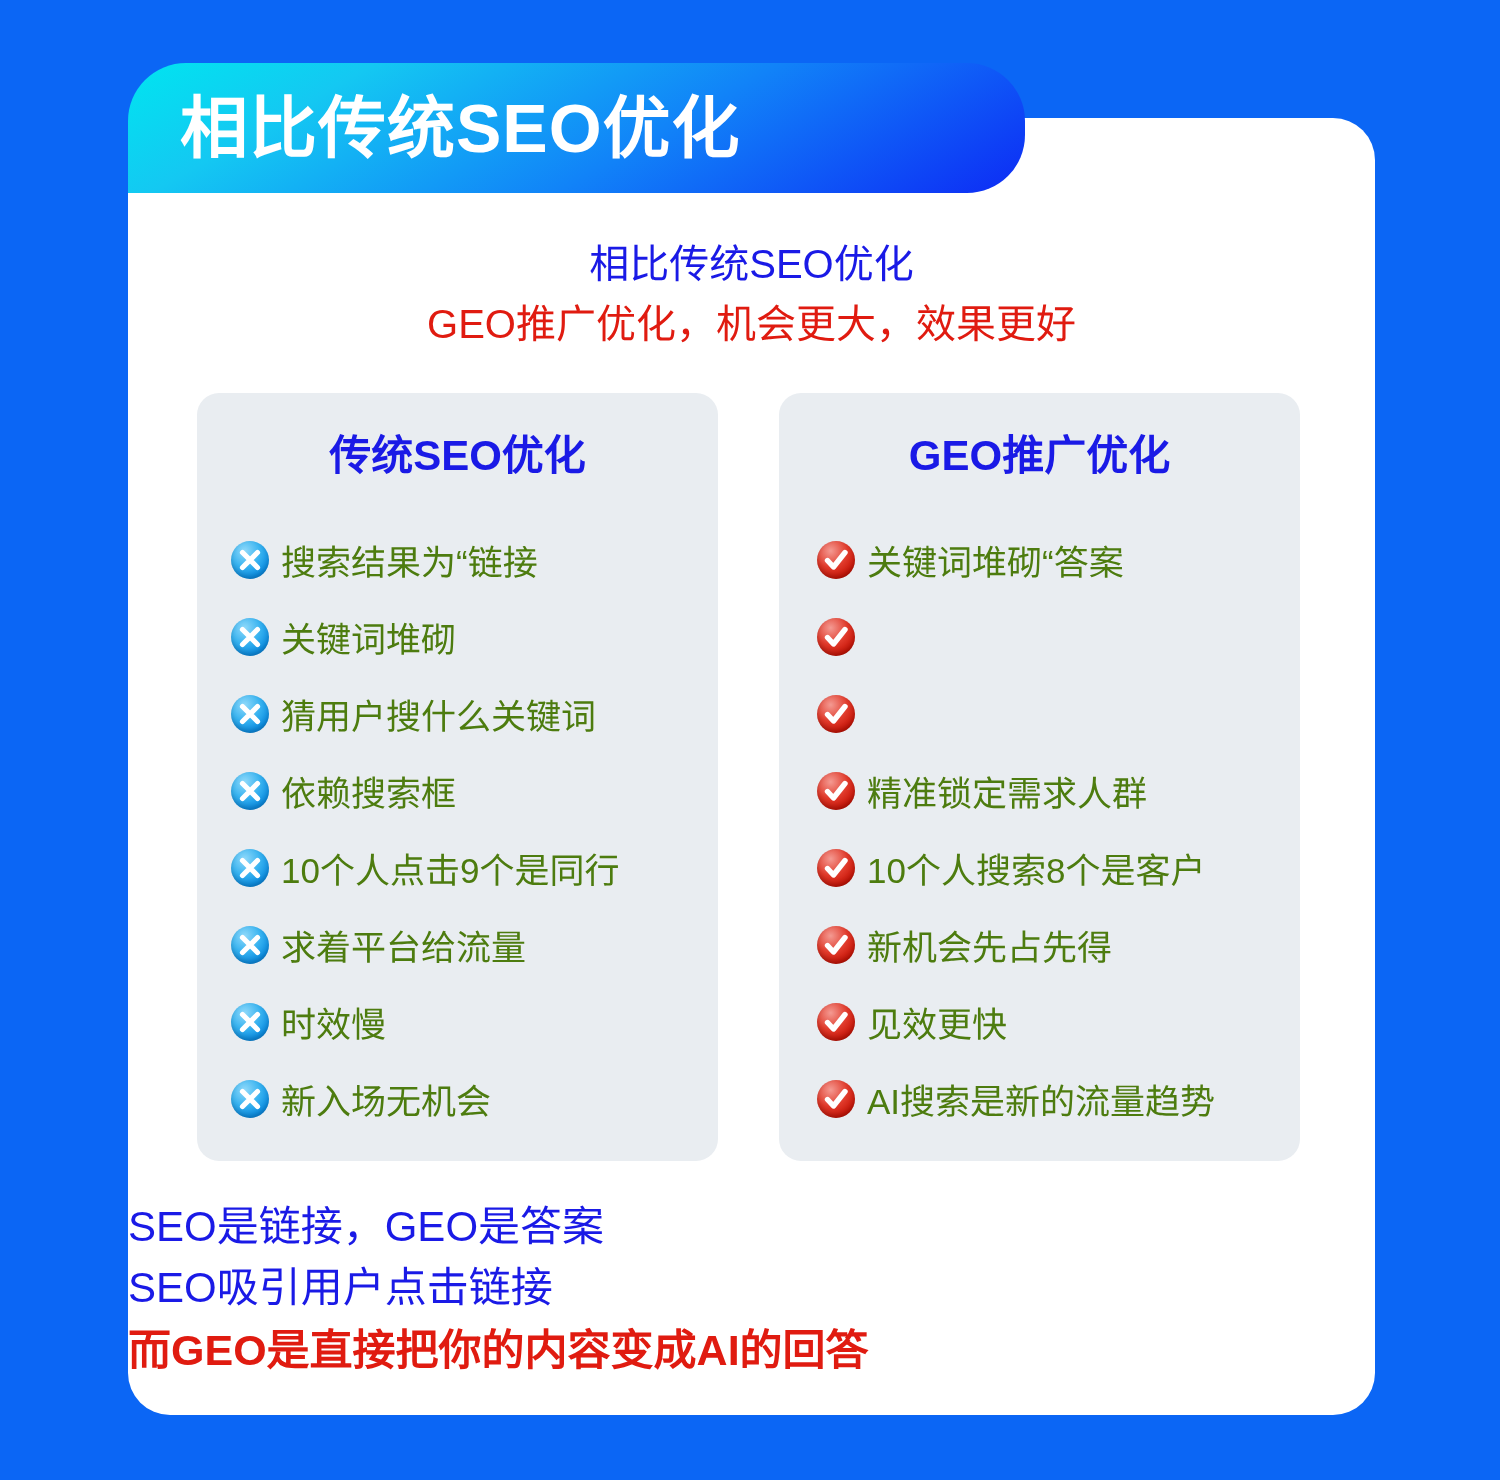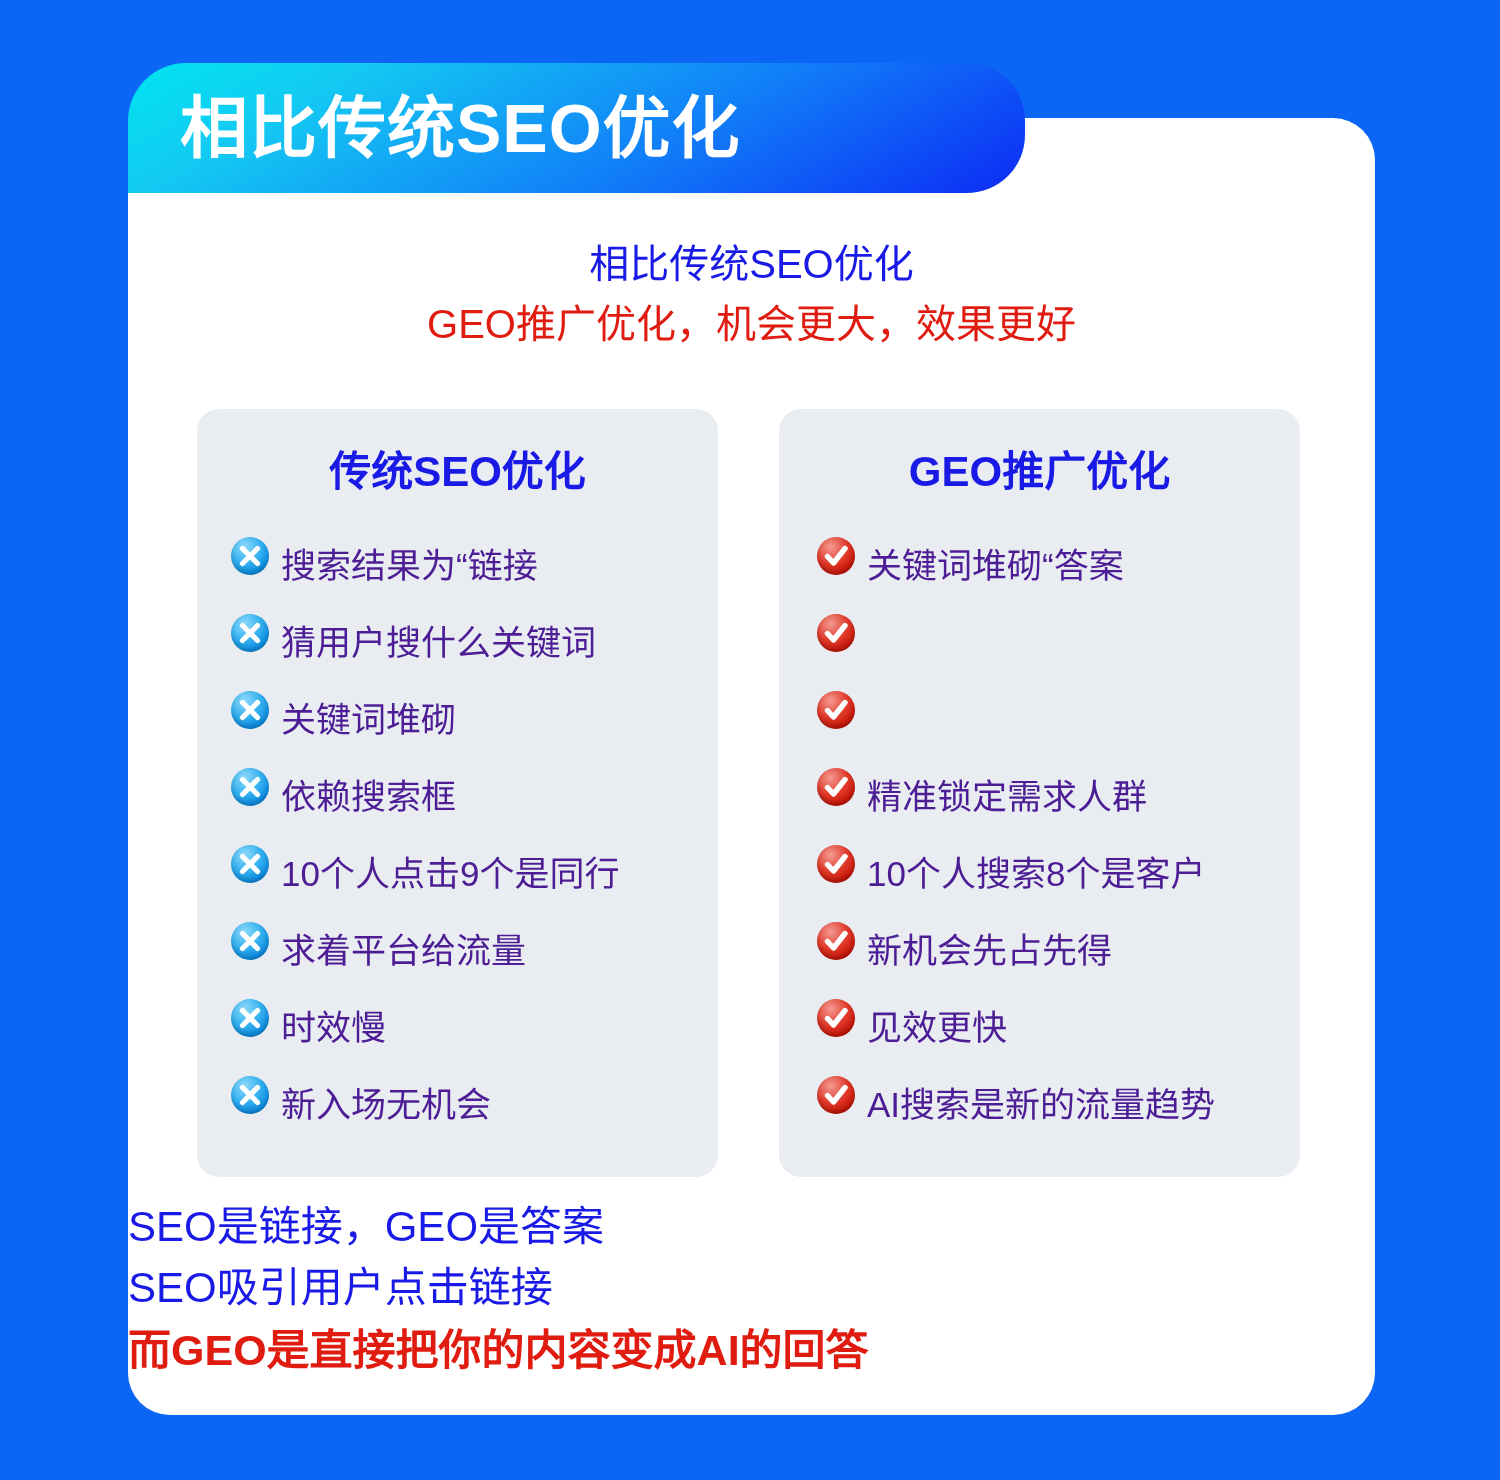--- a/index.html
+++ b/index.html
@@ -74,21 +74,21 @@
     color: #E01B10;
     font-size: 40px;
     line-height: 62px;
     white-space: nowrap;
   }
 
   
   .panels {
     position: absolute;
     left: 197px;
-    top: 409px;
+    top: 393px;
     width: 1103px;
     height: 768px;
     display: flex;
     justify-content: space-between;
   }
   .panel {
     width: 521px;
     height: 768px;
     background: #E9EDF1;
     border-radius: 22px;
@@ -104,23 +104,24 @@
     margin-bottom: 44px;
     white-space: nowrap;
   }
   .panel-list {
     list-style: none;
     margin: 0;
     padding: 0 0 0 34px;
   }
   .panel-list li {
     display: flex;
+    align-items: center;
     height: 77px;
     font-size: 35px;
-    color: #4c1d95;
+    color: #4d7c0f;
     white-space: nowrap;
   }
   .panel-right .panel-list {
     padding-left: 38px;
   }
   .item-text {
     margin-left: 12px;
   }
 
   
@@ -200,29 +201,29 @@
             </svg>
           </span>
           <span class="item-text">搜索结果为“链接</span>
         </li>
         <li>
           <span class="icon-badge icon-cross">
             <svg viewBox="0 0 38 38" aria-hidden="true">
               <path d="M11.5 11.5 L26.5 26.5 M26.5 11.5 L11.5 26.5" stroke="#FFFFFF" stroke-width="5.2" stroke-linecap="round" fill="none"></path>
             </svg>
           </span>
+          <span class="item-text">关键词堆砌</span>
+        </li>
+        <li>
+          <span class="icon-badge icon-cross">
+            <svg viewBox="0 0 38 38" aria-hidden="true">
+              <path d="M11.5 11.5 L26.5 26.5 M26.5 11.5 L11.5 26.5" stroke="#FFFFFF" stroke-width="5.2" stroke-linecap="round" fill="none"></path>
+            </svg>
+          </span>
           <span class="item-text">猜用户搜什么关键词</span>
-        </li>
-        <li>
-          <span class="icon-badge icon-cross">
-            <svg viewBox="0 0 38 38" aria-hidden="true">
-              <path d="M11.5 11.5 L26.5 26.5 M26.5 11.5 L11.5 26.5" stroke="#FFFFFF" stroke-width="5.2" stroke-linecap="round" fill="none"></path>
-            </svg>
-          </span>
-          <span class="item-text">关键词堆砌</span>
         </li>
         <li>
           <span class="icon-badge icon-cross">
             <svg viewBox="0 0 38 38" aria-hidden="true">
               <path d="M11.5 11.5 L26.5 26.5 M26.5 11.5 L11.5 26.5" stroke="#FFFFFF" stroke-width="5.2" stroke-linecap="round" fill="none"></path>
             </svg>
           </span>
           <span class="item-text">依赖搜索框</span>
         </li>
         <li>

